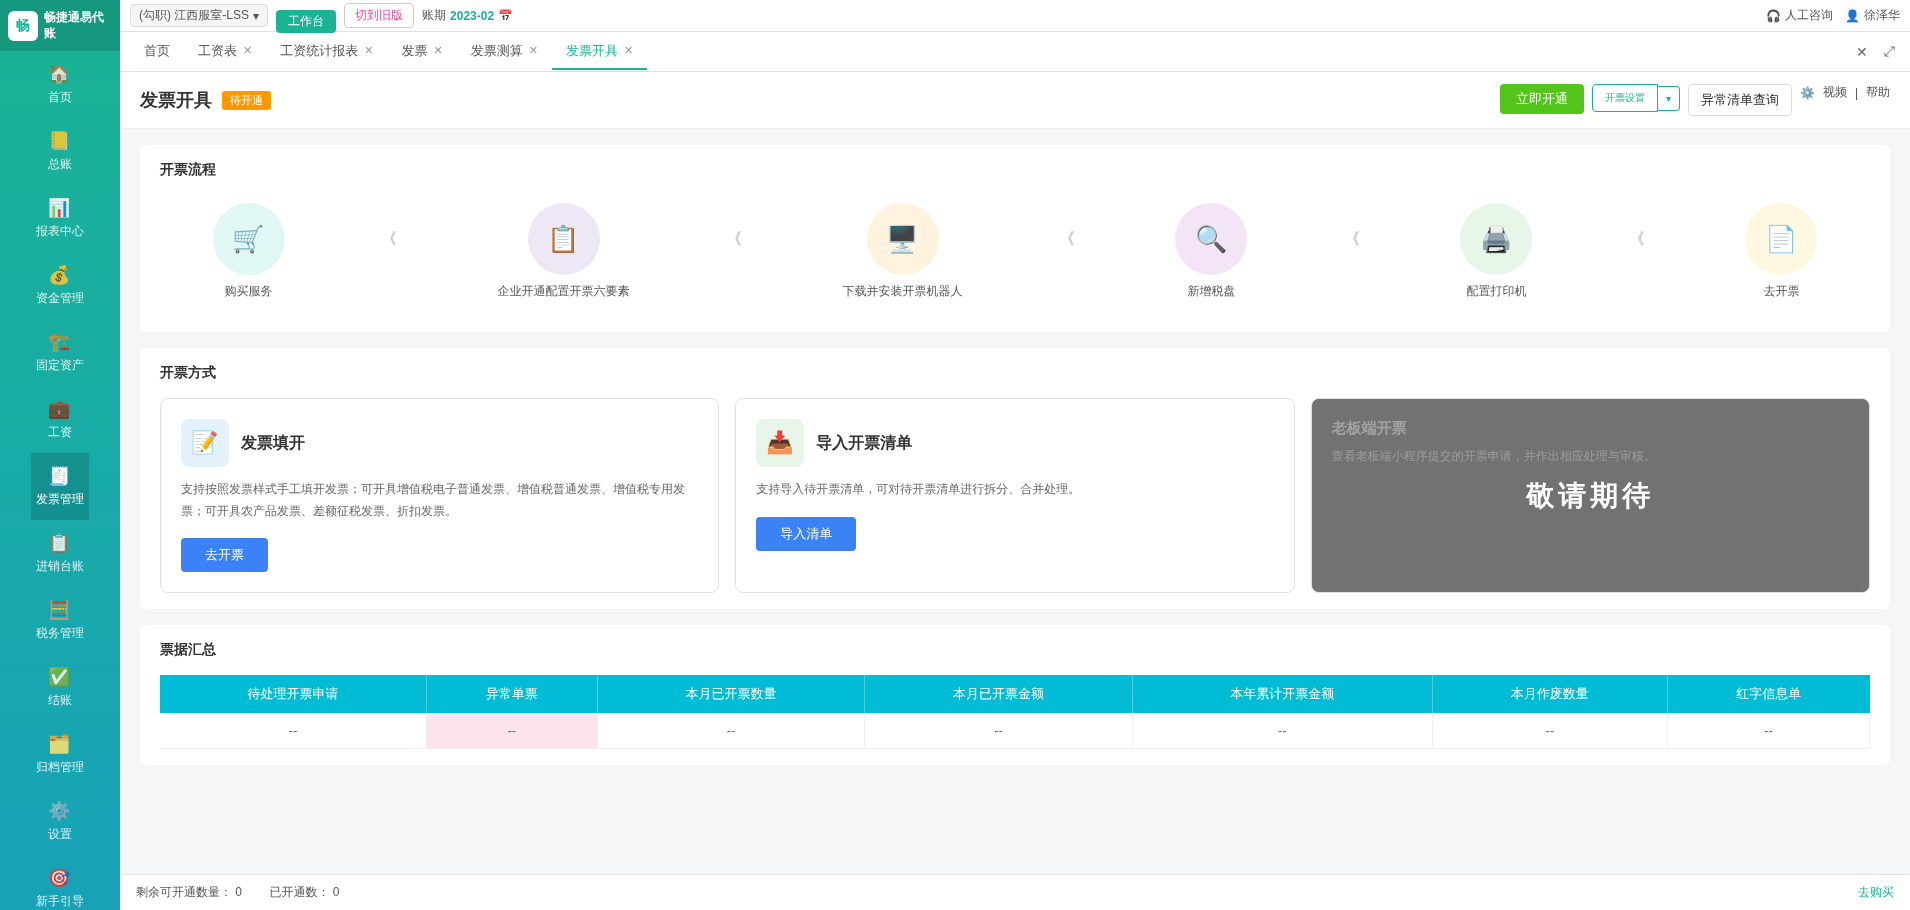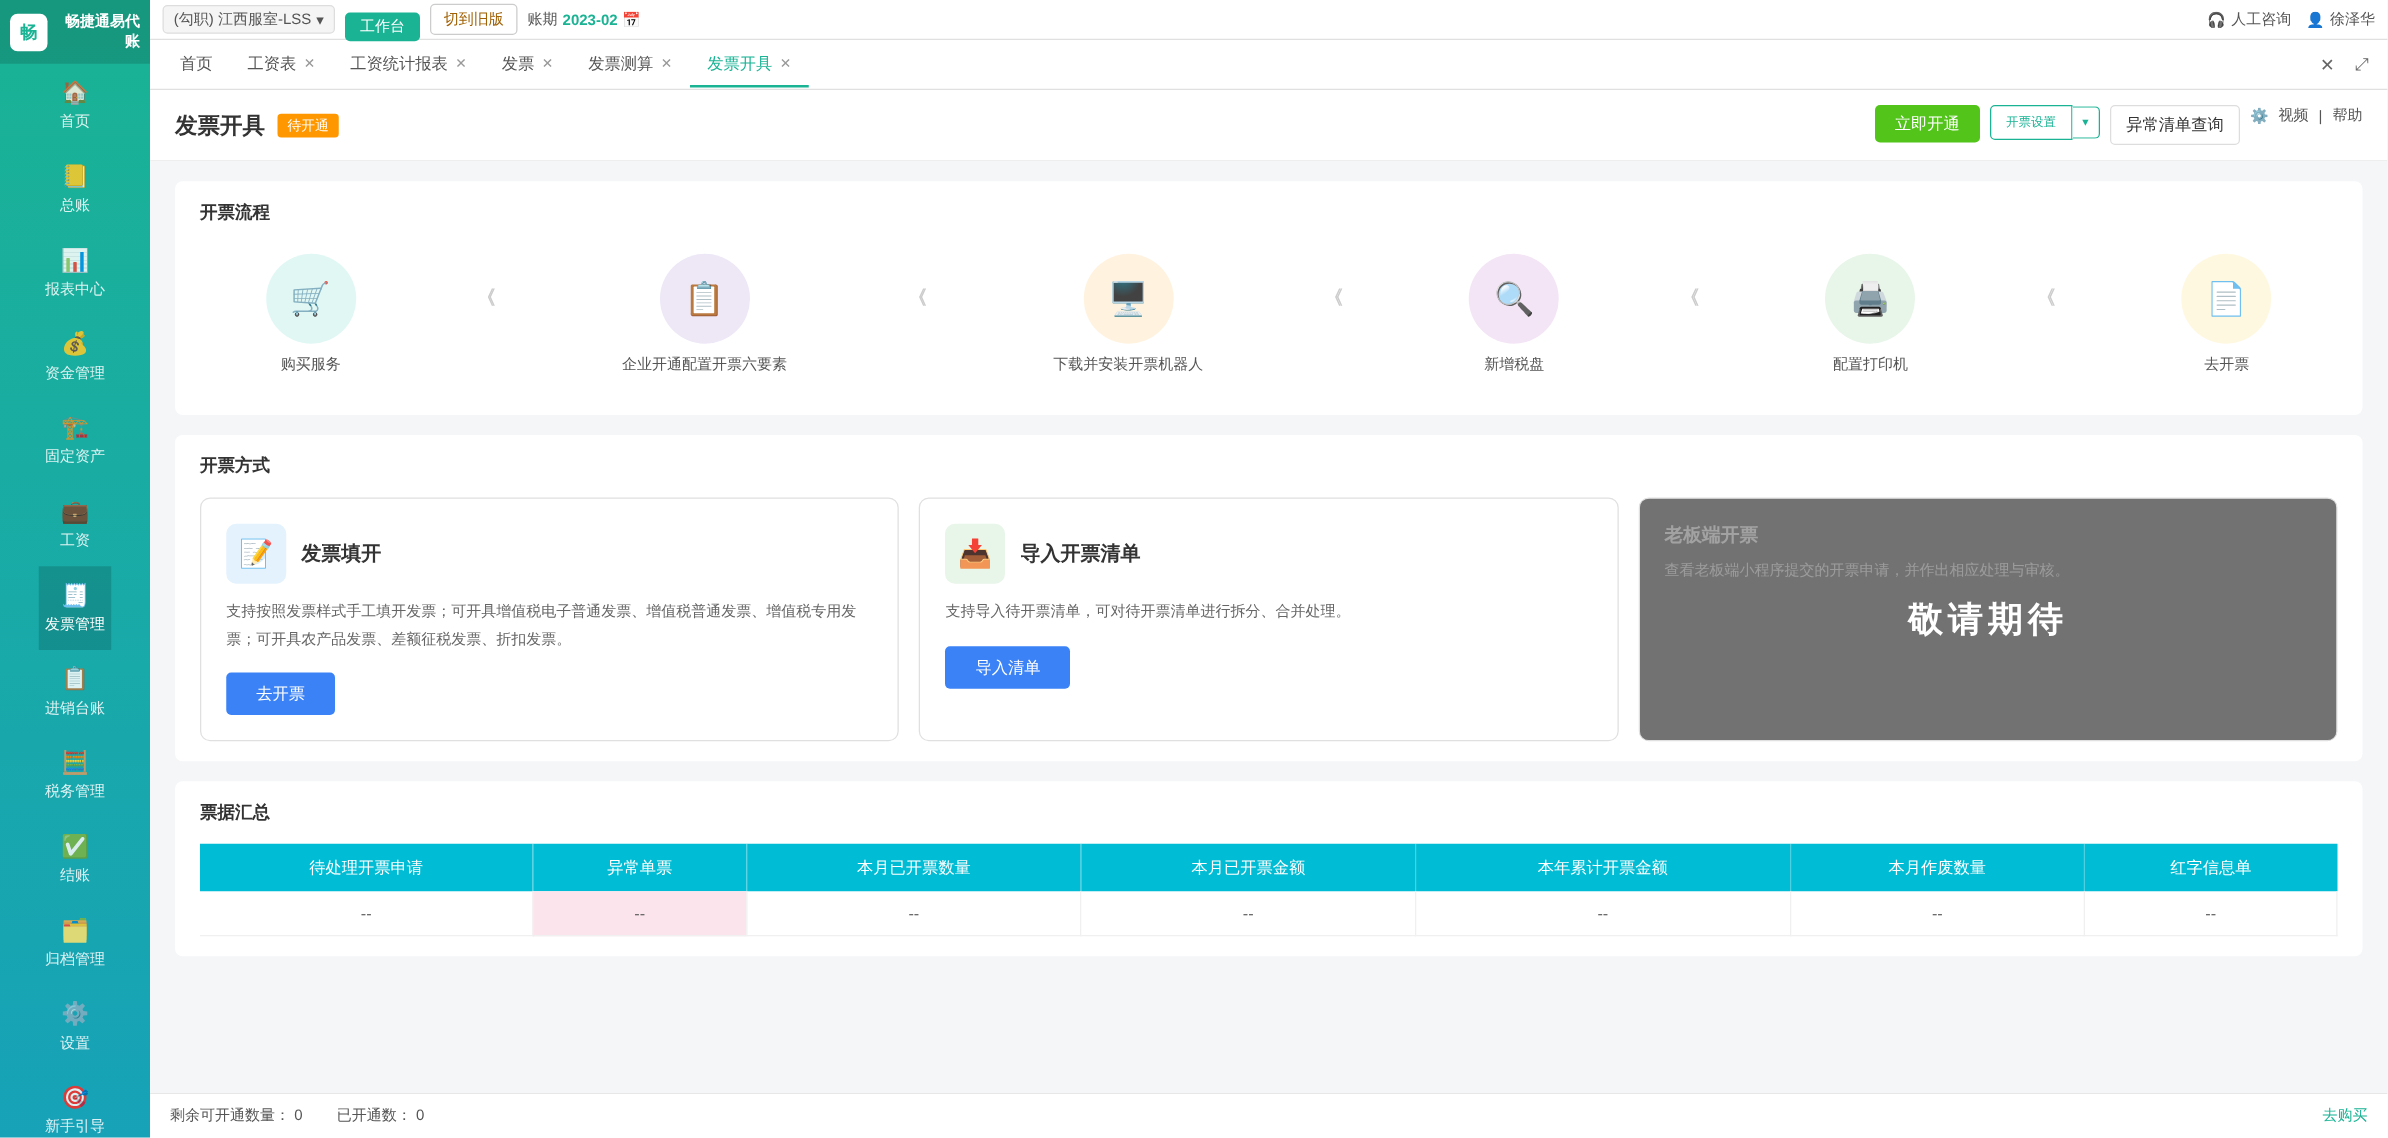--- a/index.html
+++ b/index.html
@@ -10,21 +10,21 @@
       position: fixed; left: 0; top: 0; width: 120px; height: 910px;
       background: linear-gradient(180deg, #1ab394 0%, #17a2b8 100%);
       display: flex; flex-direction: column; align-items: center;
       z-index: 100;
     }
     .sidebar-logo {
       width: 100%; padding: 10px 8px; display: flex; align-items: center;
       background: rgba(0,0,0,0.15); cursor: pointer;
     }
     .sidebar-logo-icon { width: 30px; height: 30px; background: #fff; border-radius: 6px; display: flex; align-items: center; justify-content: center; margin-right: 6px; flex-shrink: 0; }
-    .sidebar-logo-text { color: #fff; font-size: 12px; font-weight: bold; line-height: 1.3; text-align: right; }
+    .sidebar-logo-text { color: #fff; font-size: 12px; font-weight: bold; line-height: 1.3; }
     .sidebar-item {
       width: 100%; padding: 12px 5px; display: flex; flex-direction: column; align-items: center;
       color: rgba(255,255,255,0.85); cursor: pointer; transition: background 0.2s;
     }
     .sidebar-item:hover, .sidebar-item.active { background: rgba(0,0,0,0.15); color: #fff; }
     .sidebar-item-icon { font-size: 18px; margin-bottom: 4px; }
     .sidebar-item-label { font-size: 12px; }
 
     
     .topbar {
@@ -37,21 +37,21 @@
     .company-selector {
       display: flex; align-items: center; gap: 4px;
       background: #f5f5f5; border: 1px solid #ddd; border-radius: 4px;
       padding: 2px 8px; cursor: pointer; font-size: 12px; color: #555;
     }
     .workspace-btn {
       background: #1ab394; color: #fff; border: none; border-radius: 4px;
       padding: 3px 12px; font-size: 12px; cursor: pointer; margin-top: 12px;
     }
     .old-version-btn {
-      background: #fff; color: #a16207; border: 1px solid #ccc; border-radius: 4px;
+      background: #fff; color: #ec4899; border: 1px solid #ccc; border-radius: 4px;
       padding: 3px 10px; font-size: 12px; cursor: pointer;
     }
     .period-selector { display: flex; align-items: center; gap: 4px; font-size: 12px; color: #555; cursor: pointer; }
     .topbar-right { display: flex; align-items: center; gap: 12px; font-size: 12px; color: #555; }
     .topbar-right-item { display: flex; align-items: center; gap: 4px; cursor: pointer; }
 
     
     .tabbar {
       position: fixed; left: 120px; top: 32px; right: 0; height: 40px;
       background: #fff; border-bottom: 1px solid #e0e0e0;

